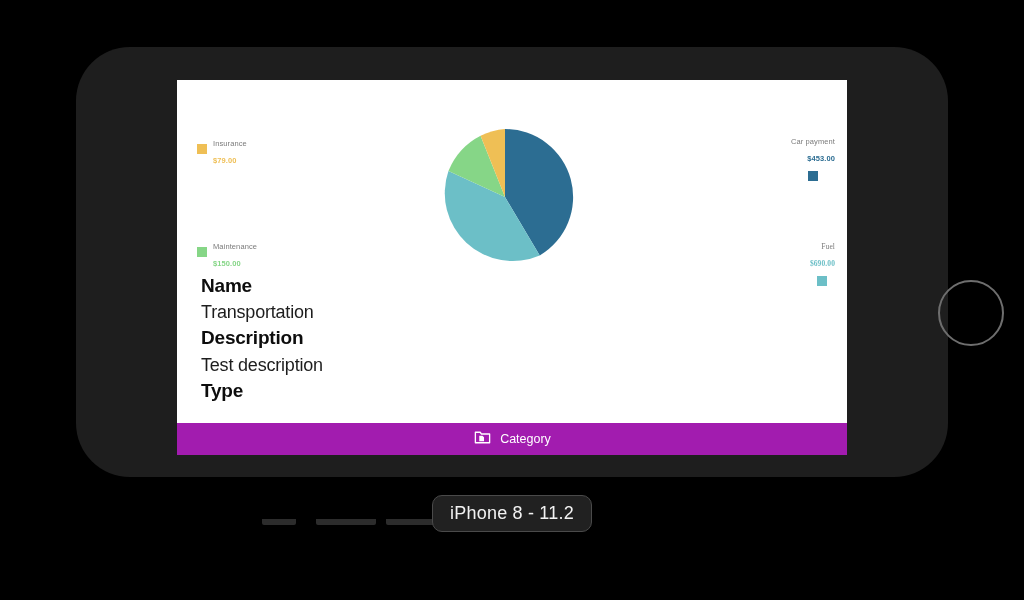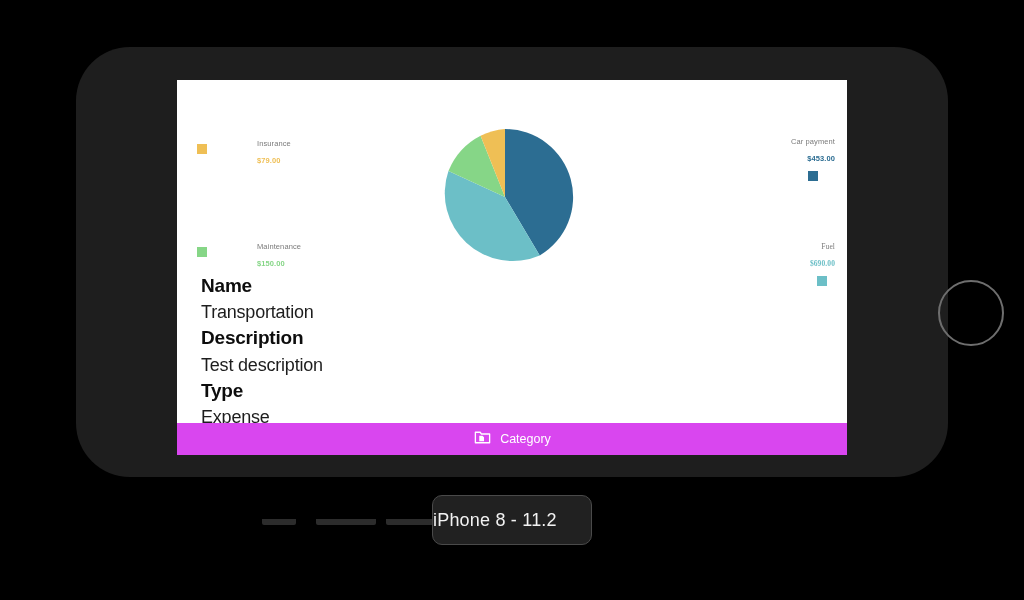--- a/index.html
+++ b/index.html
@@ -121,21 +121,21 @@
   .legend-label {
     font-size: 7.5px;
     color: #7b7b7b;
     letter-spacing: 0.1px;
   }
   .legend-value {
     font-size: 7.5px;
     font-weight: bold;
     letter-spacing: 0.1px;
   }
-  .legend-left .legend-text { text-align: left; margin-left: 44px; }
+  .legend-left .legend-text { text-align: left; }
   .legend-right { flex-direction: column; }
   .legend-right .legend-text { text-align: right; }
 
   #legend-insurance { left: 20px;  top: 52px; }
   #legend-maintenance { left: 20px; top: 155px; }
   #legend-car-payment { right: 12px; top: 50px; }
   #legend-fuel { right: 12px; top: 155px; font-family: Liberation Serif, serif; }
 
   
   #detail-list {
@@ -162,21 +162,21 @@
     letter-spacing: -0.2px;
   }
 
   
   #tab-bar {
     position: absolute;
     left: 0;
     right: 0;
     bottom: 0;
     height: 32px;
-    background: #d946ef;
+    background: #a21caf;
     display: flex;
     align-items: center;
   }
   .tab-item {
     flex: 1 1 0;
     display: flex;
     align-items: center;
     justify-content: center;
     gap: 8px;
     height: 100%;
@@ -187,27 +187,27 @@
   }
   .tab-item.inactive .tab-label { color: #f0f7f0; }
   .tab-icon { display: block; }
 
   
   #device-caption {
     position: absolute;
     left: 432px;
     top: 495px;
     width: 160px;
-    height: 50px;
+    height: 37px;
     background: #212121;
     border: 1px solid #4a4a4a;
     border-radius: 10px;
     display: flex;
     align-items: center;
-    justify-content: flex-start;
+    justify-content: center;
     box-sizing: border-box;
   }
   #device-caption-text {
     font-size: 18px;
     color: #f2f2f2;
     letter-spacing: 0.2px;
   }
 </style>
 </head>
 <body>
@@ -272,21 +272,20 @@
 
   <div id="detail-list">
 
     <div class="detail-heading">Name</div>
     <div class="detail-value">Transportation</div>
 
     <div class="detail-heading">Description</div>
     <div class="detail-value">Test description</div>
 
     <div class="detail-heading">Type</div>
-    <div class="detail-value">Expense</div>
   </div>
 
   <div id="tab-bar">
 
     <div class="tab-item active">
       <span class="tab-icon">
         <svg width="19" height="19" viewBox="0 0 20 20">
           <path d="M2.5 4.5 h5 l1.4 1.8 h8.6 v9.2 h-15 z" fill="none" stroke="#ffffff" stroke-width="1.4" stroke-linejoin="round"></path>
           <path d="M6.6 8.1 h3.4 l1.6 1.6 v4.2 h-5 z" fill="#ffffff"></path>
         </svg>

